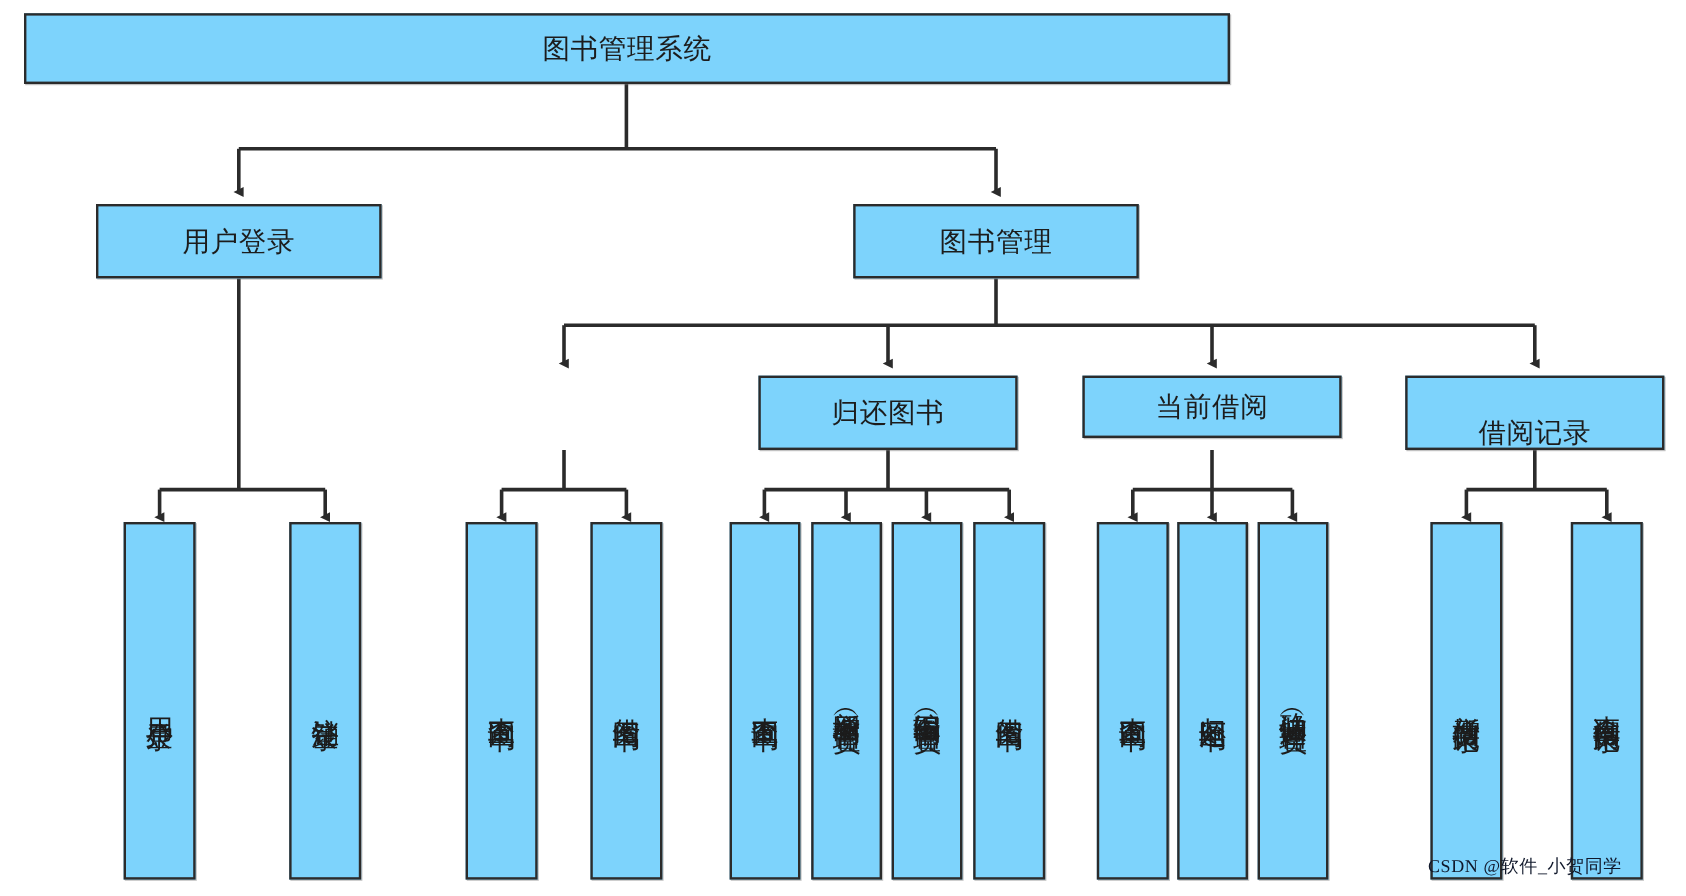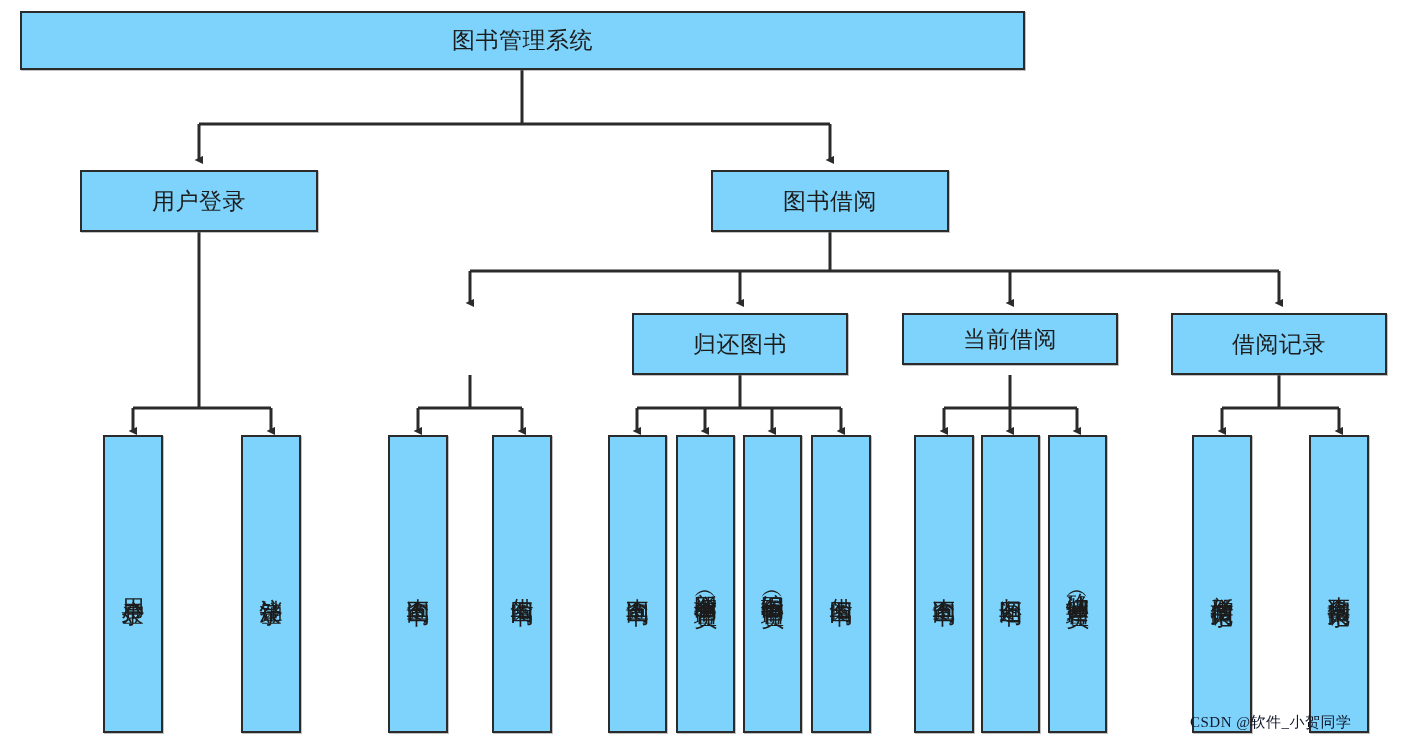--- a/index.html
+++ b/index.html
@@ -126,30 +126,30 @@
   </svg>
 
   <div class="node node-h" style="left:20px; top:11px; width:1005px; height:59px;">
     <span class="label">图书管理系统</span>
   </div>
 
   <div class="node node-h" style="left:80px; top:170px; width:238px; height:62px;">
     <span class="label">用户登录</span>
   </div>
   <div class="node node-h" style="left:711px; top:170px; width:238px; height:62px;">
-    <span class="label">图书借阅</span>
+    <span class="label">图书管理</span>
   </div>
 
   <div class="node node-h" style="left:632px; top:313px; width:216px; height:62px;">
     <span class="label">归还图书</span>
   </div>
   <div class="node node-h" style="left:902px; top:313px; width:216px; height:52px;">
     <span class="label">当前借阅</span>
   </div>
-  <div class="node node-h" style="left:1171px; top:313px; width:216px; height:62px;">
+  <div class="node node-h" style="left:1171px; top:313px; width:216px; height:62px;align-items:flex-end;">
     <span class="label">借阅记录</span>
   </div>
 
   <div class="node node-v" style="left:103px; top:435px; width:60px; height:298px;">
     <span class="label">用户登录</span>
   </div>
   <div class="node node-v" style="left:241px; top:435px; width:60px; height:298px;">
     <span class="label">注销登录</span>
   </div>
 

